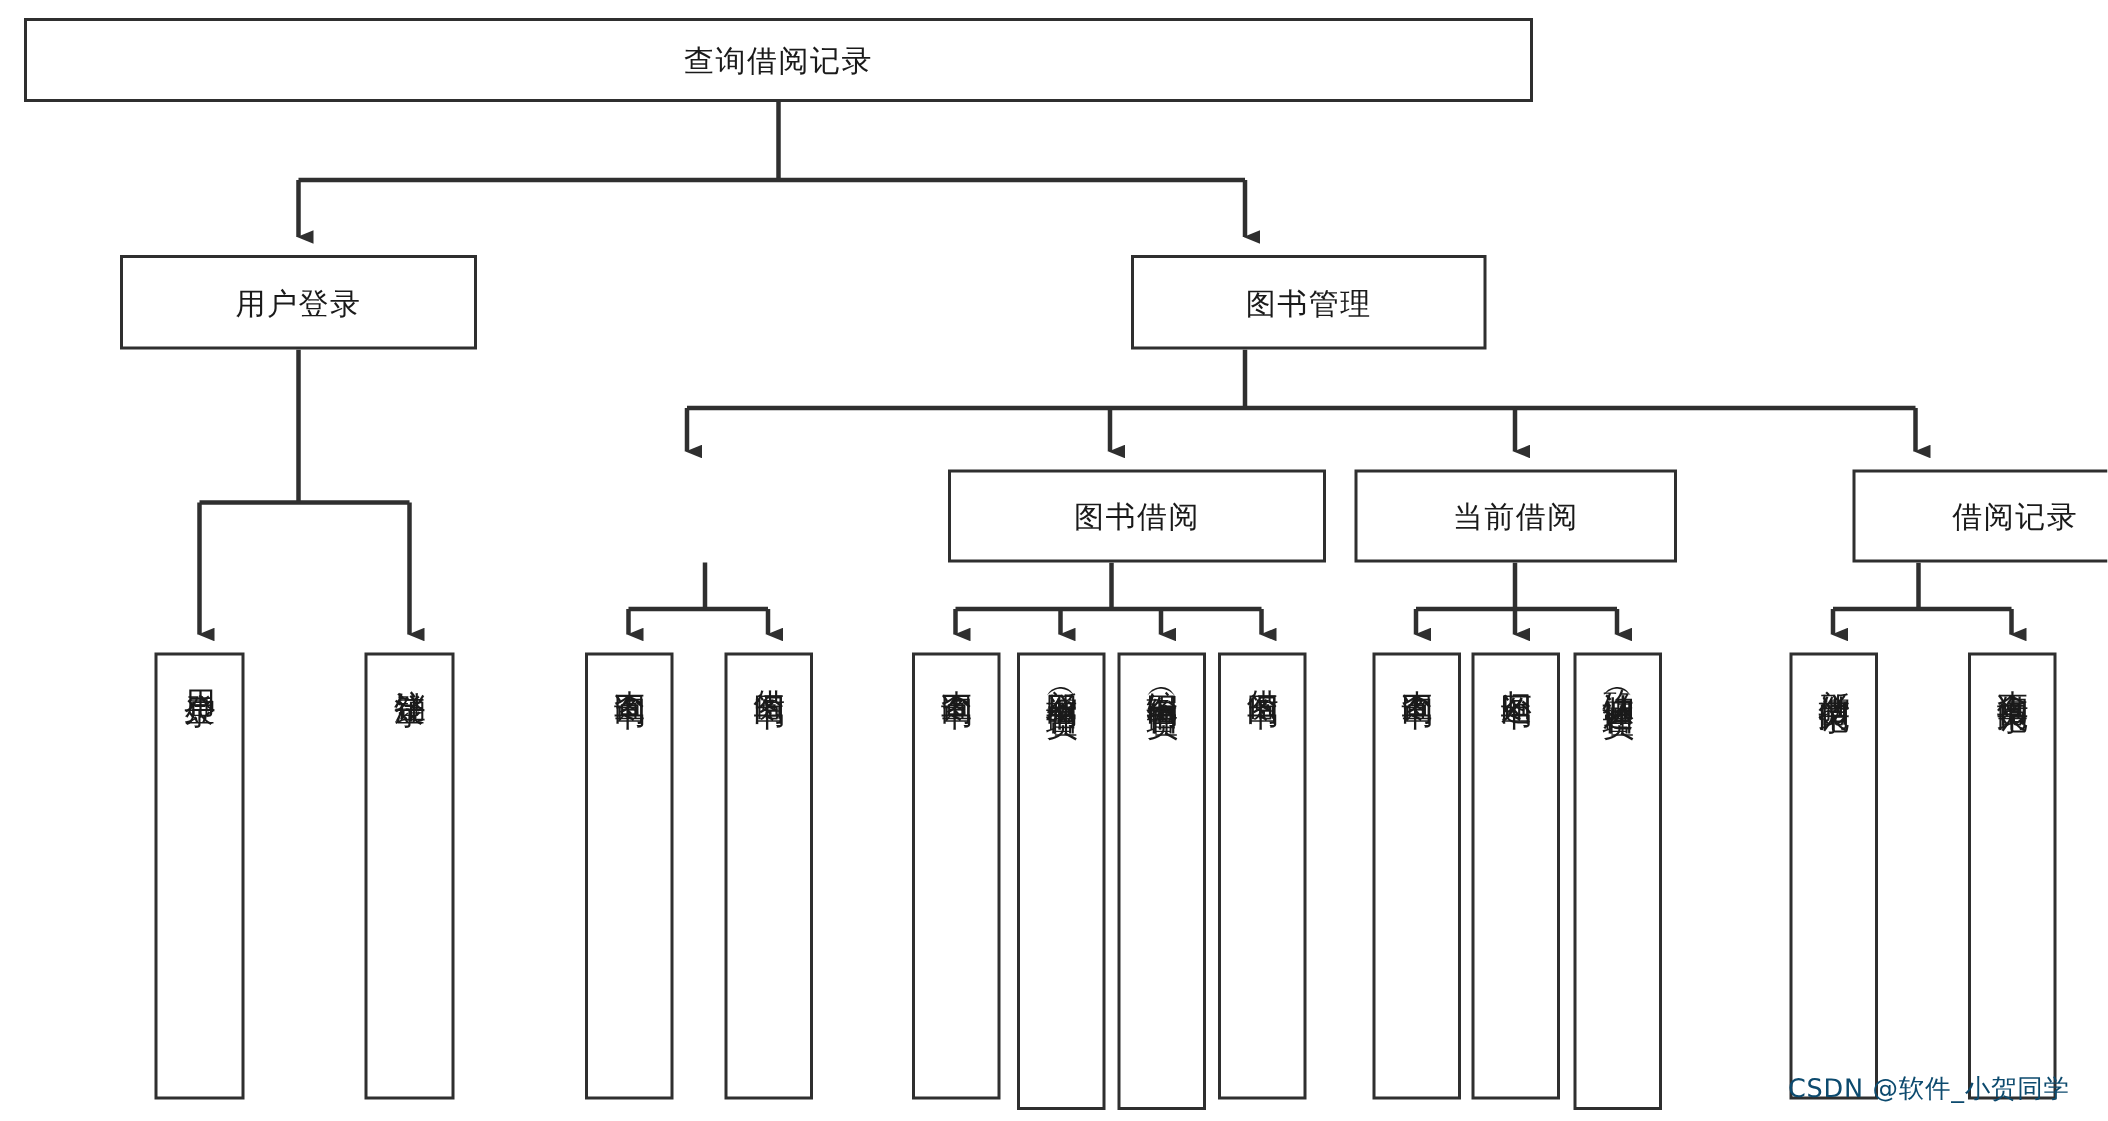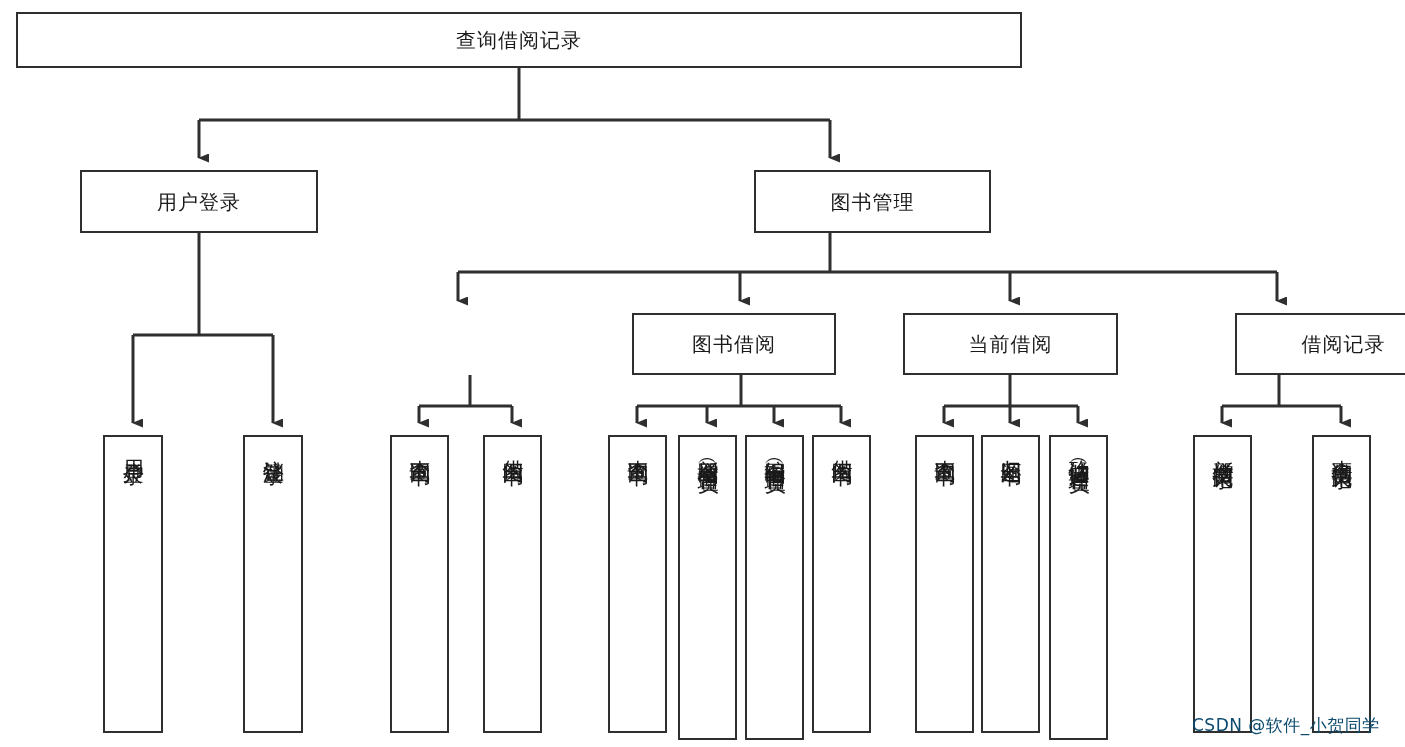--- a/index.html
+++ b/index.html
@@ -139,21 +139,21 @@
     <span class="label">查询借阅记录</span>
   </div>
 
   <div class="node h" style="left:80px; top:170px; width:238px; height:63px;">
     <span class="label">用户登录</span>
   </div>
   <div class="node h" style="left:754px; top:170px; width:237px; height:63px;">
     <span class="label">图书管理</span>
   </div>
 
-  <div class="node h" style="left:632px; top:313px; width:204px; height:62px;">
+  <div class="node h" style="left:632px; top:313px; width:252px; height:62px;">
     <span class="label">图书借阅</span>
   </div>
   <div class="node h" style="left:903px; top:313px; width:215px; height:62px;">
     <span class="label">当前借阅</span>
   </div>
   <div class="node h" style="left:1235px; top:313px; width:217px; height:62px;">
     <span class="label">借阅记录</span>
   </div>
 
   <div class="node v" style="left:103px; top:435px; width:60px; height:298px;">

